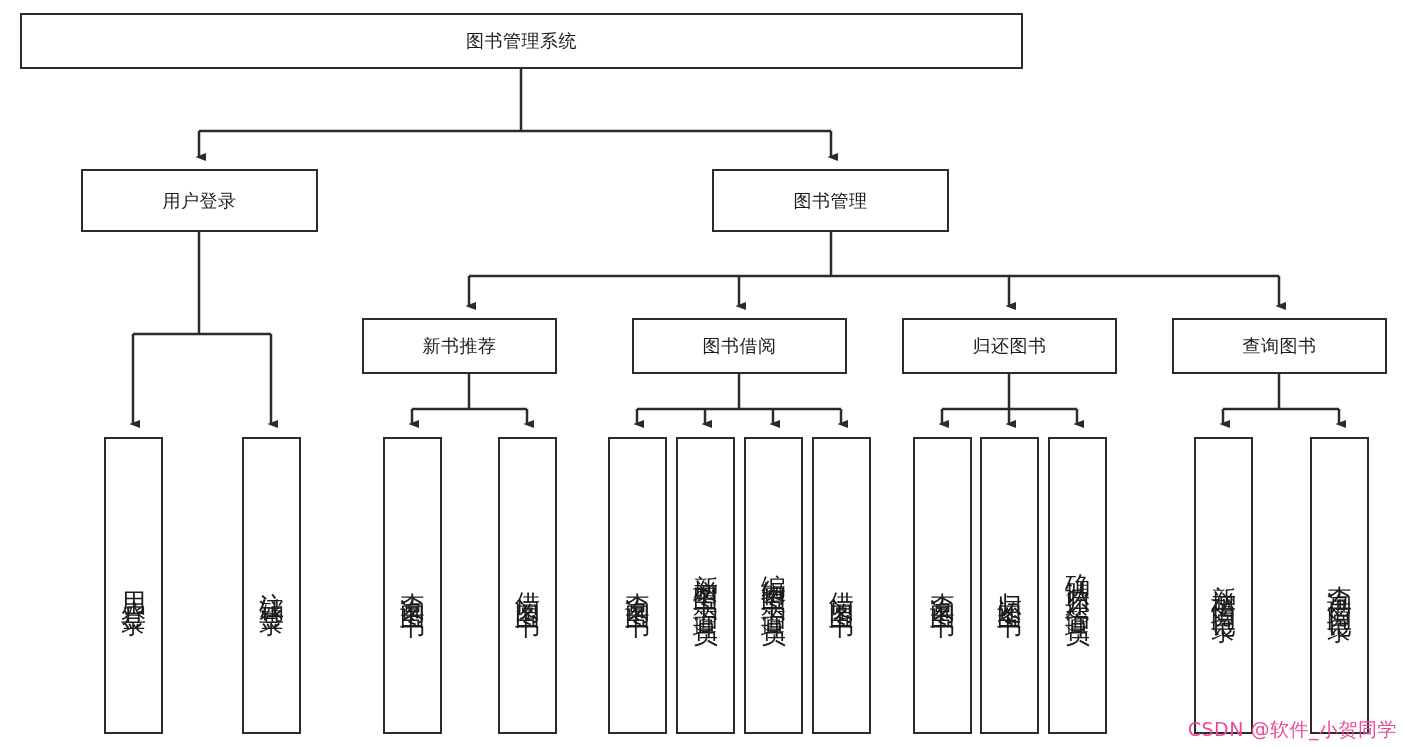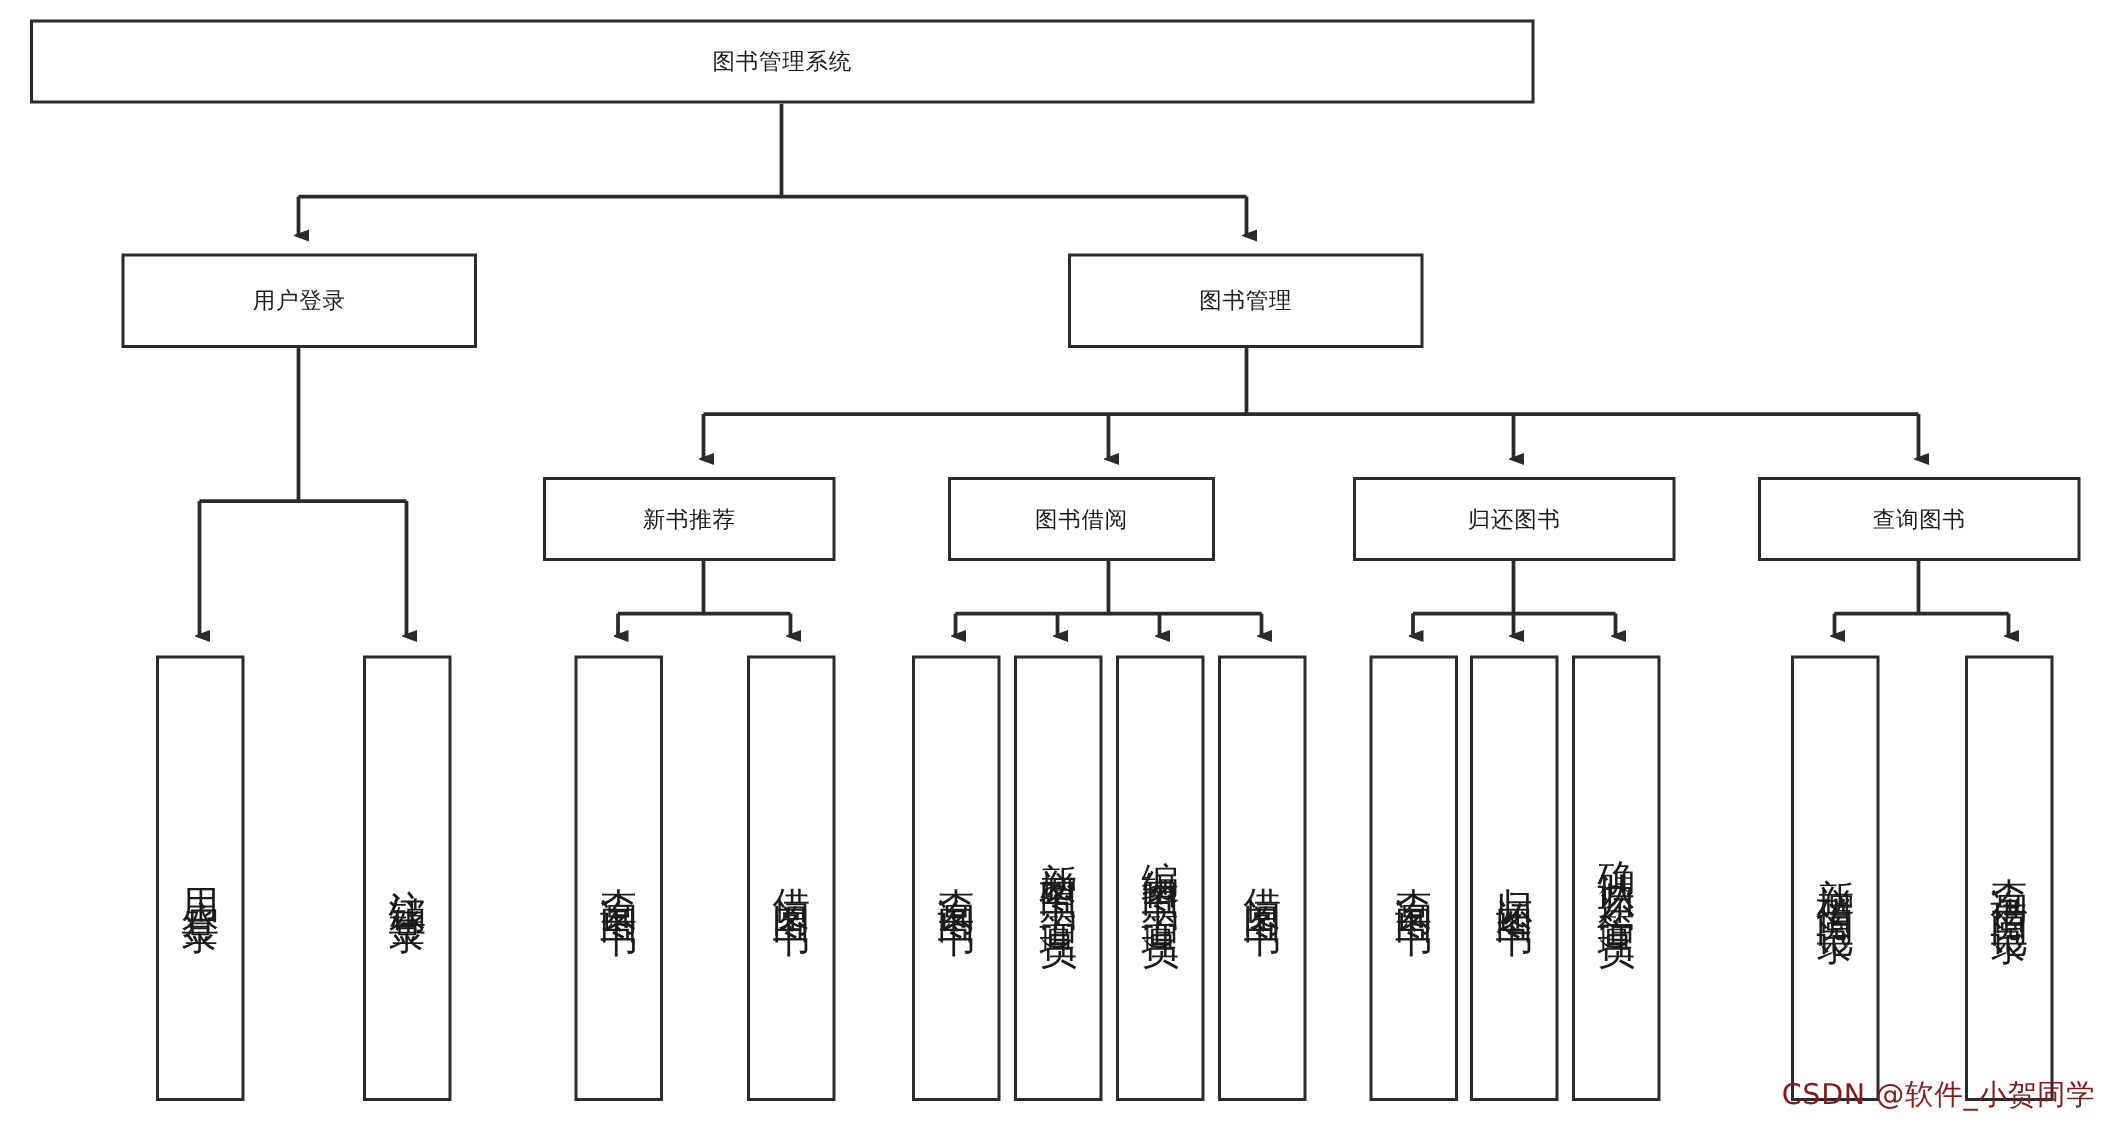--- a/index.html
+++ b/index.html
@@ -37,21 +37,21 @@
     z-index: 2;
   }
   .node .lbl {
     color: #1b1b1b;
     line-height: 1.22;
     white-space: pre;
     text-align: center;
   }
   
   .node.h .lbl {
-    font-size: 15px;
+    font-size: 18px;
     letter-spacing: 0.5px;
   }
   
   .node.v {
     align-items: flex-start;
     padding-top: 6px;
   }
   .node.v .lbl {
     writing-mode: vertical-rl;
     text-orientation: upright;
@@ -63,21 +63,21 @@
     letter-spacing: 7px;
   }
   .node.v.short .lbl {
     letter-spacing: 7px;
   }
   .watermark {
     position: absolute;
     right: 8px;
     bottom: 4px;
     font-size: 19px;
-    color: #7f1d1d;
+    color: #ec4899;
     z-index: 5;
     white-space: pre;
     letter-spacing: 0.5px;
   }
 </style>
 </head>
 <body>
 
 <div id="canvas">
 
@@ -138,21 +138,21 @@
   <div class="node h" style="left:81px; top:169px; width:237px; height:63px;">
     <span class="lbl">用户登录</span>
   </div>
   <div class="node h" style="left:712px; top:169px; width:237px; height:63px;">
     <span class="lbl">图书管理</span>
   </div>
 
   <div class="node h" style="left:362px; top:318px; width:195px; height:56px;">
     <span class="lbl">新书推荐</span>
   </div>
-  <div class="node h" style="left:632px; top:318px; width:178px; height:56px;">
+  <div class="node h" style="left:632px; top:318px; width:215px; height:56px;">
     <span class="lbl">图书借阅</span>
   </div>
   <div class="node h" style="left:902px; top:318px; width:215px; height:56px;">
     <span class="lbl">归还图书</span>
   </div>
   <div class="node h" style="left:1172px; top:318px; width:215px; height:56px;">
     <span class="lbl">查询图书</span>
   </div>
 
   <div class="node v short" style="left: 104px; top: 437px; width: 59px; height: 297px; align-items: center; padding-top: 0px;">

